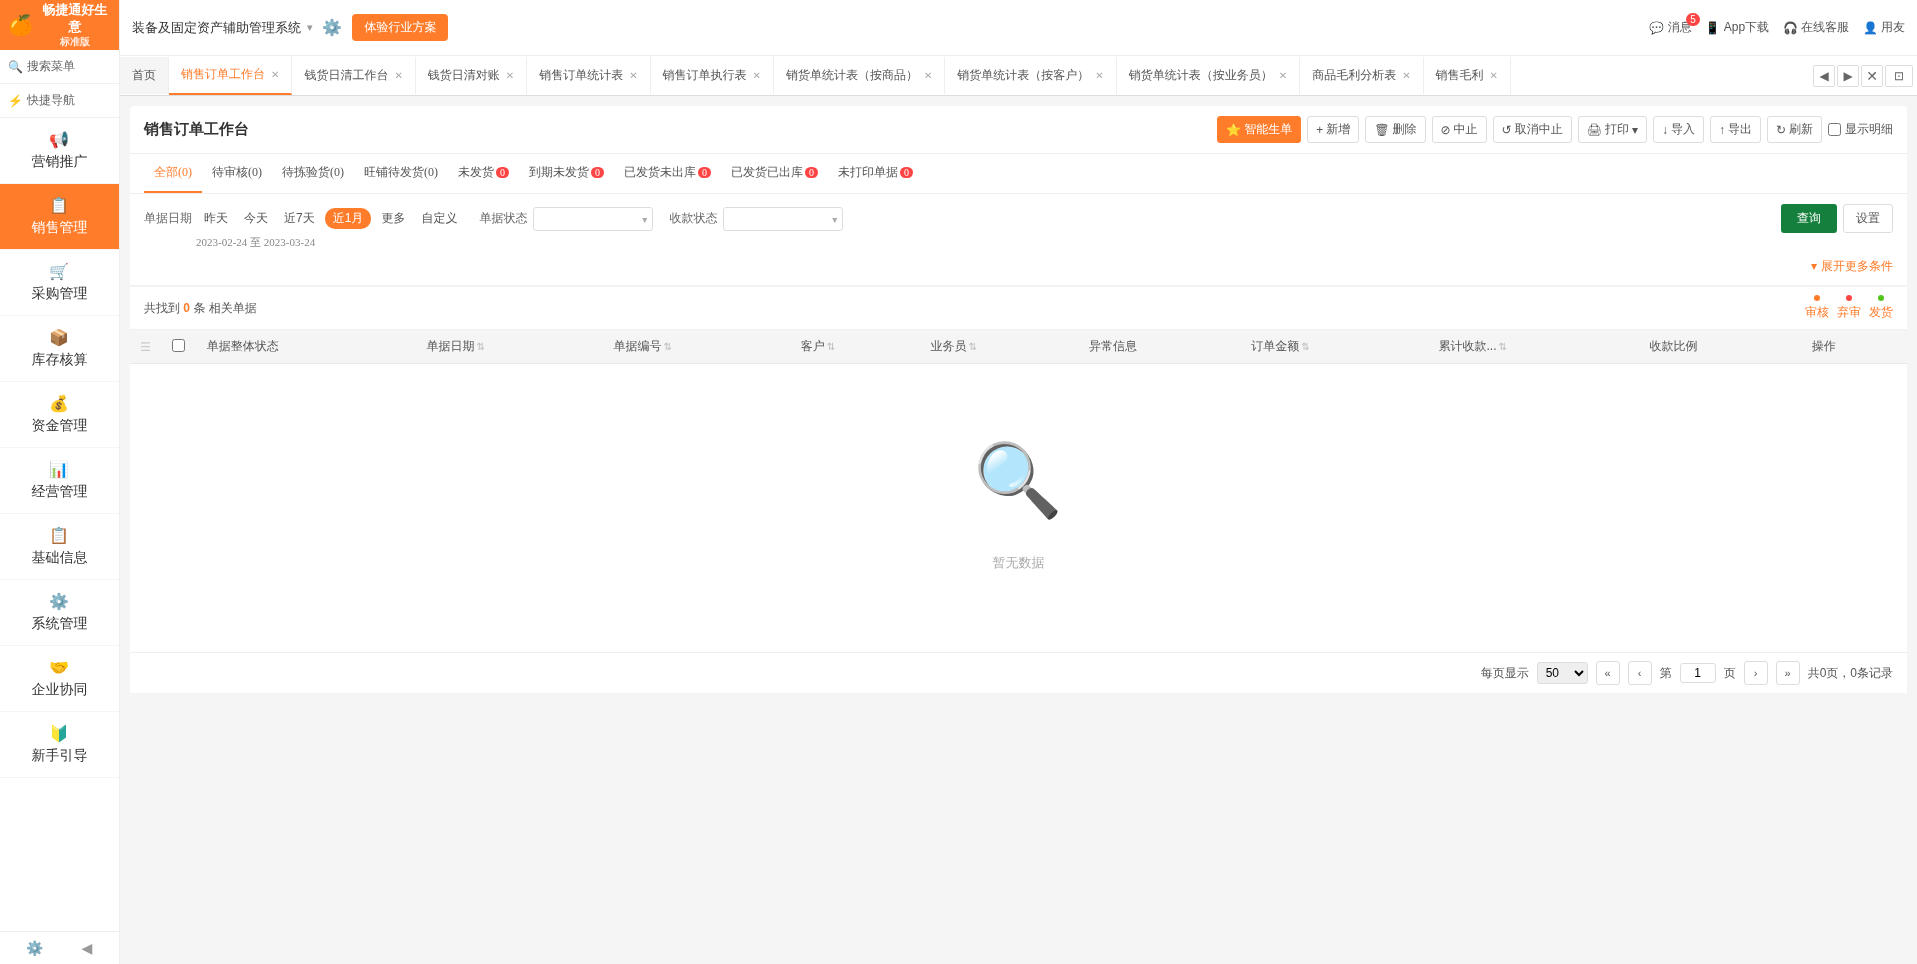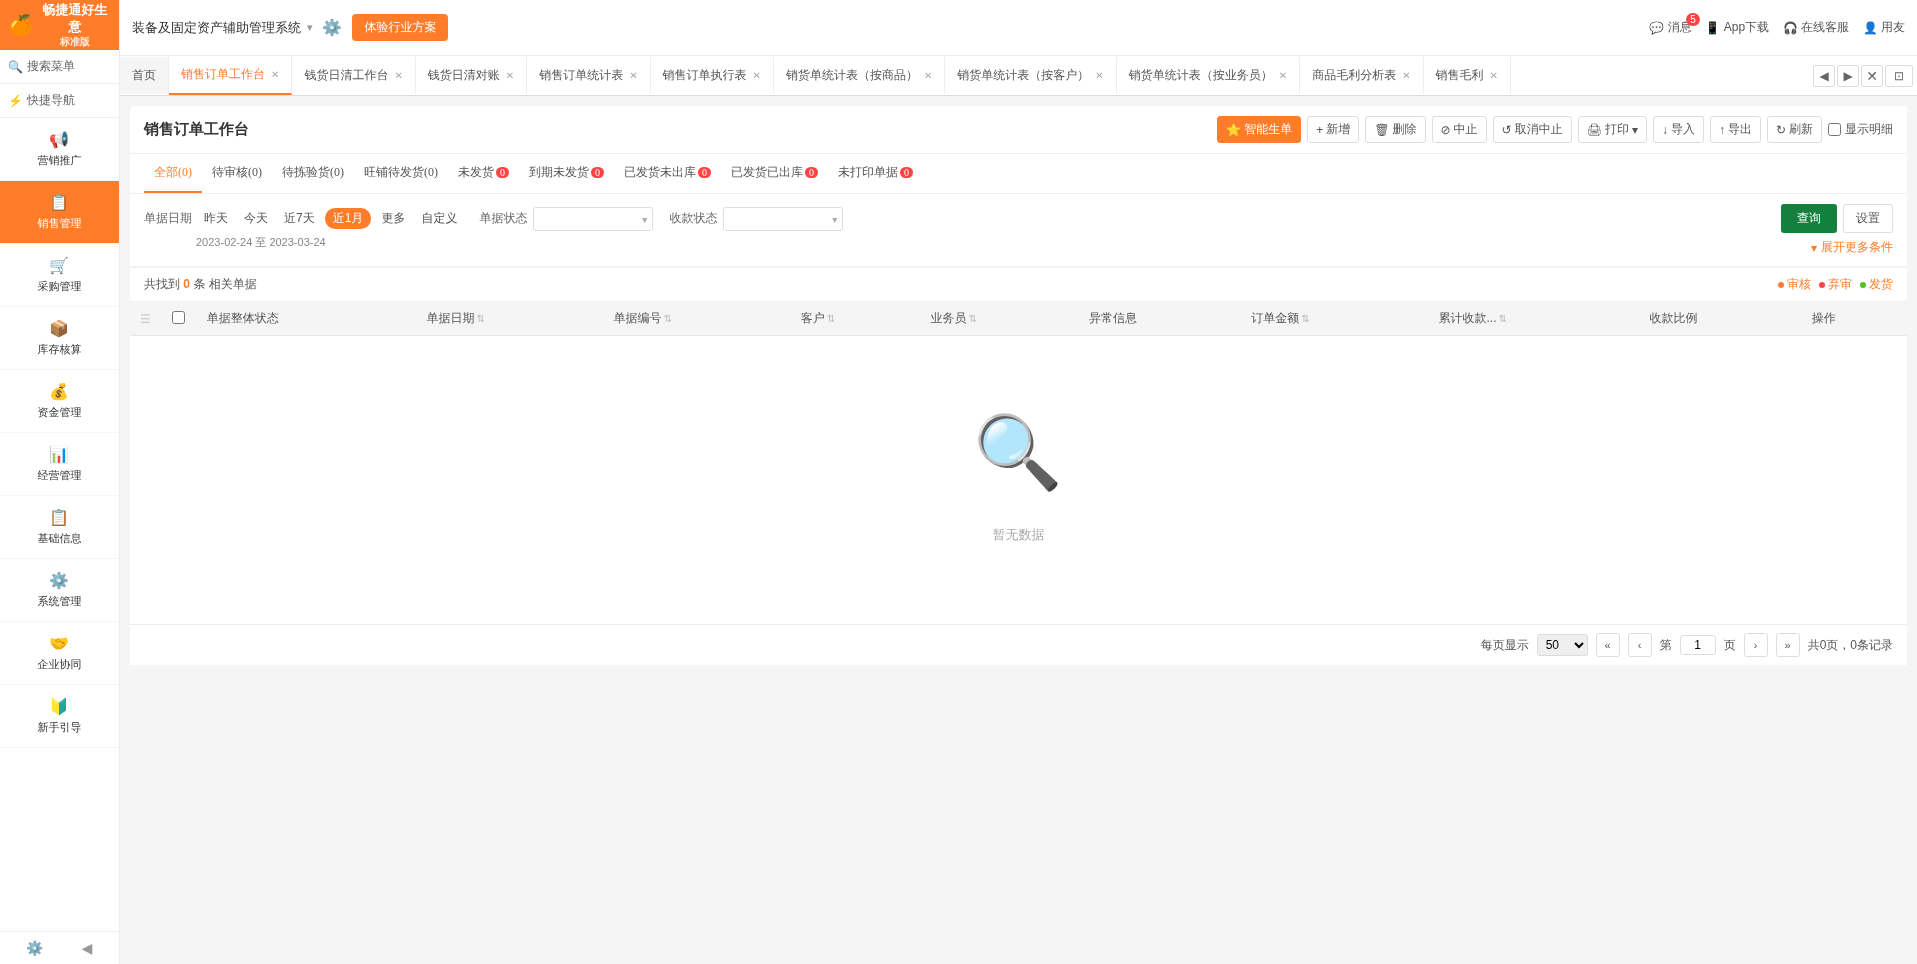--- a/index.html
+++ b/index.html
@@ -10,21 +10,21 @@
     .sidebar-logo { background: #ff7c2a; color: #fff; padding: 8px; text-align: center; font-size: 13px; font-weight: bold; line-height: 1.3; height: 50px; display: flex; align-items: center; justify-content: center; gap: 6px; }
     .sidebar-logo-icon { font-size: 20px; }
     .sidebar-search { display: flex; align-items: center; padding: 8px; border-bottom: 1px solid #f0f0f0; gap: 4px; cursor: pointer; }
     .sidebar-search span { font-size: 12px; color: #666; }
     .sidebar-quick-nav { display: flex; align-items: center; padding: 8px; border-bottom: 1px solid #f0f0f0; gap: 4px; cursor: pointer; }
     .sidebar-quick-nav span { font-size: 12px; color: #666; }
     .sidebar-menu { flex: 1; overflow-y: auto; }
     .sidebar-item { display: flex; flex-direction: column; align-items: center; padding: 12px 8px; cursor: pointer; border-bottom: 1px solid #f5f5f5; gap: 4px; }
     .sidebar-item.active { background: #ff7c2a; color: #fff; }
     .sidebar-item .icon { font-size: 16px; }
-    .sidebar-item .label { font-size: 11px; text-align: center; }
+    .sidebar-item .label { font-size: 14px; text-align: center; }
     .sidebar-item.active .label { color: #fff; }
     .sidebar-bottom { border-top: 1px solid #eee; padding: 8px; display: flex; justify-content: space-around; align-items: center; }
     .sidebar-bottom-icon { cursor: pointer; font-size: 14px; color: #999; }
 
     
     .main { flex: 1; display: flex; flex-direction: column; overflow: hidden; }
 
     
     .topbar { height: 56px; background: #fff; border-bottom: 1px solid #eee; display: flex; align-items: center; padding: 0 12px; gap: 10px; }
     .topbar-title { font-size: 13px; color: #333; flex: 0 0 auto; display: flex; align-items: center; gap: 6px; }
@@ -74,21 +74,21 @@
     .expand-btn { display: flex; align-items: center; gap: 4px; color: #ff7c2a; font-size: 12px; cursor: pointer; margin: 6px 0 0 auto; }
     .query-btn { background: #15803d; color: #fff; border: none; border-radius: 3px; padding: 5px 16px; font-size: 12px; cursor: pointer; }
     .setting-btn { background: #fff; color: #555; border: 1px solid #ddd; border-radius: 3px; padding: 5px 12px; font-size: 12px; cursor: pointer; }
 
     
     .table-area { background: #fff; margin-top: 1px; }
     .table-info-bar { padding: 8px 14px; display: flex; align-items: center; justify-content: space-between; border-bottom: 1px solid #f0f0f0; }
     .table-info { font-size: 12px; color: #555; }
     .table-info em { color: #ff7c2a; font-style: normal; font-weight: 600; }
     .table-actions { display: flex; align-items: center; gap: 8px; }
-    .table-action-btn { font-size: 12px; cursor: pointer; color: #555; display: flex; align-items: center; gap: 3px; }
+    .table-action-btn { font-size: 12px; cursor: pointer; color: #555; display: flex; align-items: center; gap: 3px; flex-direction: column; }
     .table-action-btn.orange { color: #ff7c2a; }
     .dot { width: 6px; height: 6px; border-radius: 50%; display: inline-block; }
     .dot.orange { background: #ff7c2a; }
     .dot.red { background: #ff4444; }
     .dot.green { background: #52c41a; }
 
     table { width: 100%; border-collapse: collapse; }
     thead tr { background: #f5f5f5; }
     th { padding: 8px 10px; font-size: 12px; font-weight: 500; color: #555; border-bottom: 1px solid #e8e8e8; white-space: nowrap; text-align: left; }
     th .sort { color: #bbb; margin-left: 2px; font-size: 10px; }
@@ -375,21 +375,21 @@
             </select>
           </div>
         </div>
         <div style="margin-left:auto;display:flex;align-items:flex-start;gap:6px;flex-direction:column;">
           <div style="display:flex;gap:6px;">
             <button class="query-btn">查询</button>
             <button class="setting-btn">设置</button>
           </div>
         </div>
       </div>
-      <div style="display:flex;flex-direction:row;gap:2px;">
+      <div style="display:flex;flex-direction:column;gap:2px;font-family:Liberation Serif, serif;">
         <span class="date-range" style="margin-left:52px;">2023-02-24 至 2023-03-24</span>
         <div class="expand-btn" style="margin-left:auto;">
           <span>▾</span>
           <span>展开更多条件</span>
         </div>
       </div>
     </div>
 
     <div class="table-area">
       <div class="table-info-bar">

